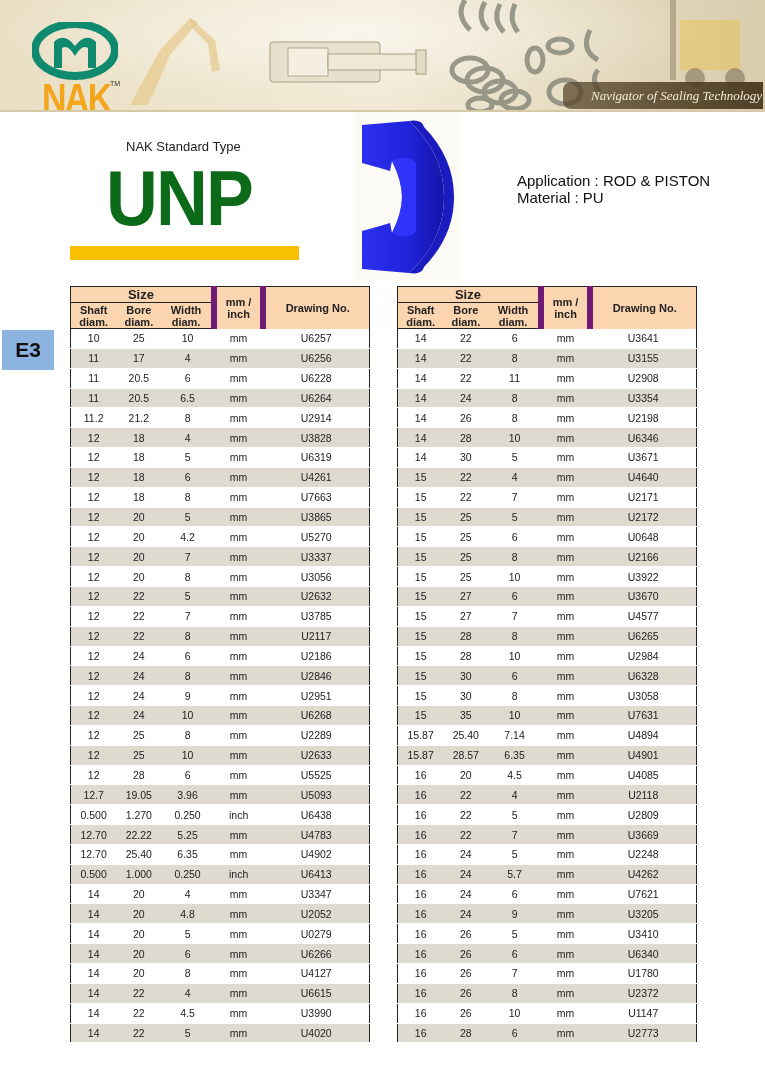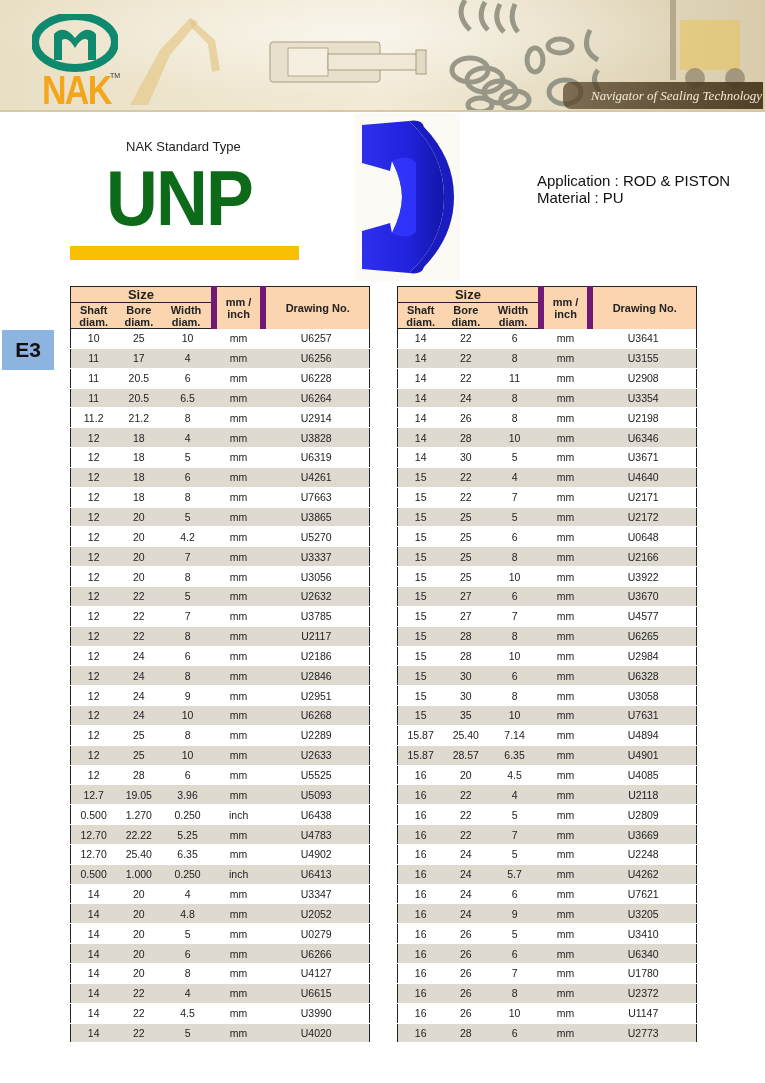--- a/index.html
+++ b/index.html
@@ -12,41 +12,41 @@
       background: linear-gradient(90deg, #e9dfc4 0%, #efe6cf 30%, #f2ead6 50%, #e6dcc2 75%, #d9ccad 100%);
       overflow: hidden;
       border-bottom: 2px solid #d6c9a8;
     }
     .banner .haze { position: absolute; inset: 0;
       background: radial-gradient(ellipse at 45% 30%, rgba(255,255,255,0.55), rgba(255,255,255,0) 60%); }
     .banner .excavator { position: absolute; left: 120px; top: 10px; width: 120px; height: 100px; }
     .banner .cylinder { position: absolute; left: 268px; top: 38px; width: 160px; height: 48px; }
     .banner .rings { position: absolute; left: 440px; top: 0px; width: 180px; height: 112px; }
     .banner .forklift { position: absolute; left: 650px; top: 0px; width: 115px; height: 90px; }
-    .logo { position: absolute; left: 30px; top: 14px; width: 92px; height: 96px; }
+    .logo { position: absolute; left: 30px; top: 22px; width: 92px; height: 96px; }
     .logo-m { position: absolute; left: 2px; top: 0; width: 86px; height: 60px; }
     .logo-nak { position: absolute; left: 12px; top: 56px; font-family: "Liberation Sans", sans-serif;
       font-weight: bold; font-size: 40px; color: #f3a51c; letter-spacing: -2px; line-height: 40px;
       transform: scaleX(0.85); transform-origin: left; }
     .logo-tm { position: absolute; left: 80px; top: 58px; font-size: 7px; color: #333; }
     .tagline {
       position: absolute; left: 563px; top: 82px; width: 200px; height: 27px;
       background: linear-gradient(90deg, rgba(90,72,45,0.75), rgba(70,55,30,0.95));
       border-radius: 8px 0 0 8px;
       color: #f4ecd9; font-family: "Liberation Serif", serif; font-style: italic; font-size: 13px;
       line-height: 27px; padding-left: 28px;
     }
 
     
     .std-type { position: absolute; left: 126px; top: 139px; font-size: 13px; color: #222; }
     .product-code { position: absolute; left: 106px; top: 155px; font-size: 78px; font-weight: bold;
       color: #0d6a18; letter-spacing: -2px; line-height: 86px; transform: scaleX(0.92); transform-origin: left; }
     .yellow-bar { position: absolute; left: 70px; top: 246px; width: 229px; height: 14px; background: #f7c000; }
     .seal-img { position: absolute; left: 354px; top: 113px; width: 106px; height: 168px; background: #fcfaf5; }
-    .app-info { position: absolute; left: 517px; top: 172px; font-size: 15px; line-height: 17px; color: #111; margin-left: 20px; }
+    .app-info { position: absolute; left: 517px; top: 172px; font-size: 15px; line-height: 17px; color: #111; }
 
     
     .section-badge { position: absolute; left: 2px; top: 330px; width: 52px; height: 40px;
       background: #8db3e0; color: #111; font-weight: bold; font-size: 21px; text-align: center; line-height: 40px; }
 
     
     .tbl { position: absolute; border-collapse: collapse; border: 1.5px solid #222; font-size: 10.5px; }
     .tbl.left { left: 70px; top: 286px; width: 300px; }
     .tbl.right { left: 397px; top: 286px; width: 300px; }
     .tbl th { background: #fbd5b0; font-weight: bold; color: #222; font-size: 11px; line-height: 12px; }

